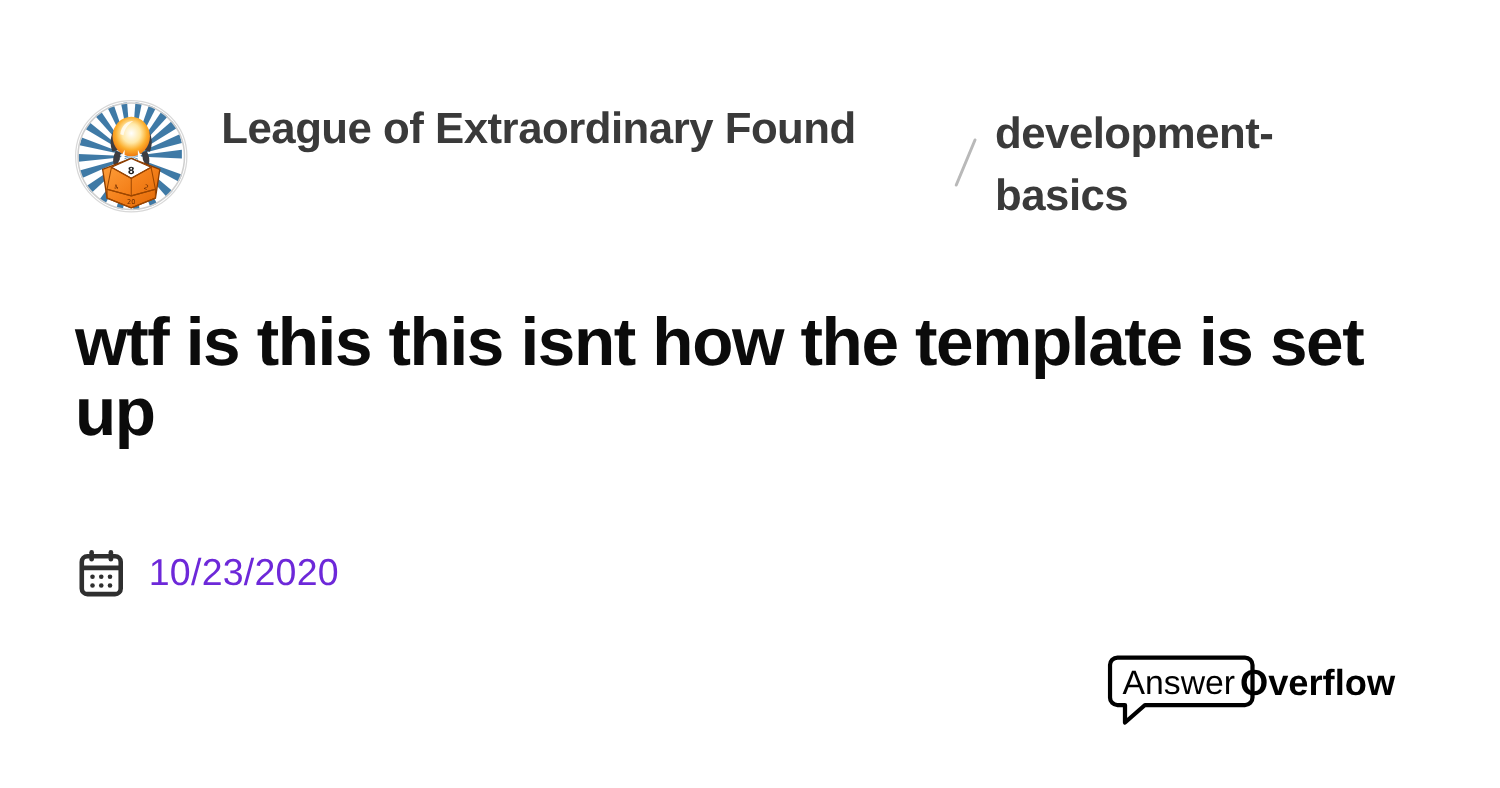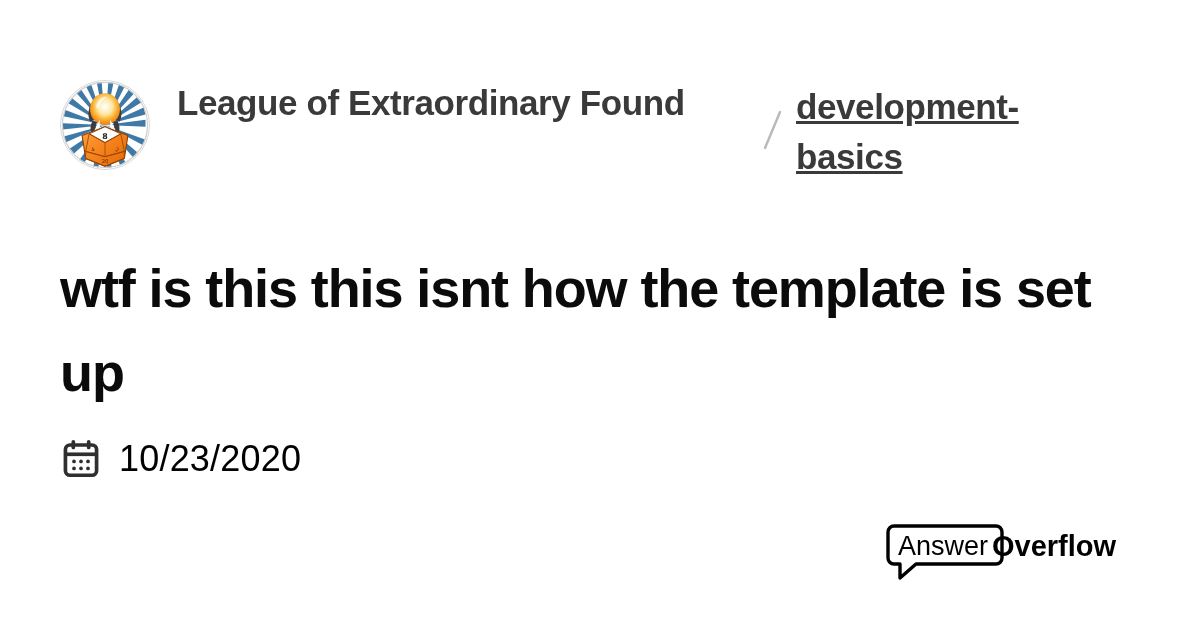--- a/index.html
+++ b/index.html
@@ -76,47 +76,46 @@
 
   .channel-name {
     font-size: 35px;
     line-height: 50px;
     font-weight: bold;
     color: #3a3a3a;
     letter-spacing: -0.4px;
     width: 300px;
     word-break: break-word;
     padding-top: 4px;
-    text-decoration: underline;
   }
 
   
   .title {
     margin-top: 58px;
     font-size: 54px;
-    line-height: 84px;
+    line-height: 56px;
     font-weight: bold;
     color: #0b0b0b;
     letter-spacing: -1.1px;
     max-width: 1070px;
   }
 
   
   .date-row {
     position: absolute;
     left: 60px;
     top: 438px;
     display: flex;
     align-items: center;
     gap: 17px;
   }
   .cal-icon { display: block; width: 42px; height: 42px; }
   .date-text {
-    font-size: 36px;
-    color: #000000;
+    font-size: 30px;
+    color: #6d28d9;
     letter-spacing: 0.2px;
     line-height: 42px;
   }
 
   
   .brand {
     position: absolute;
     right: 82px;
     top: 520px;
     display: flex;

